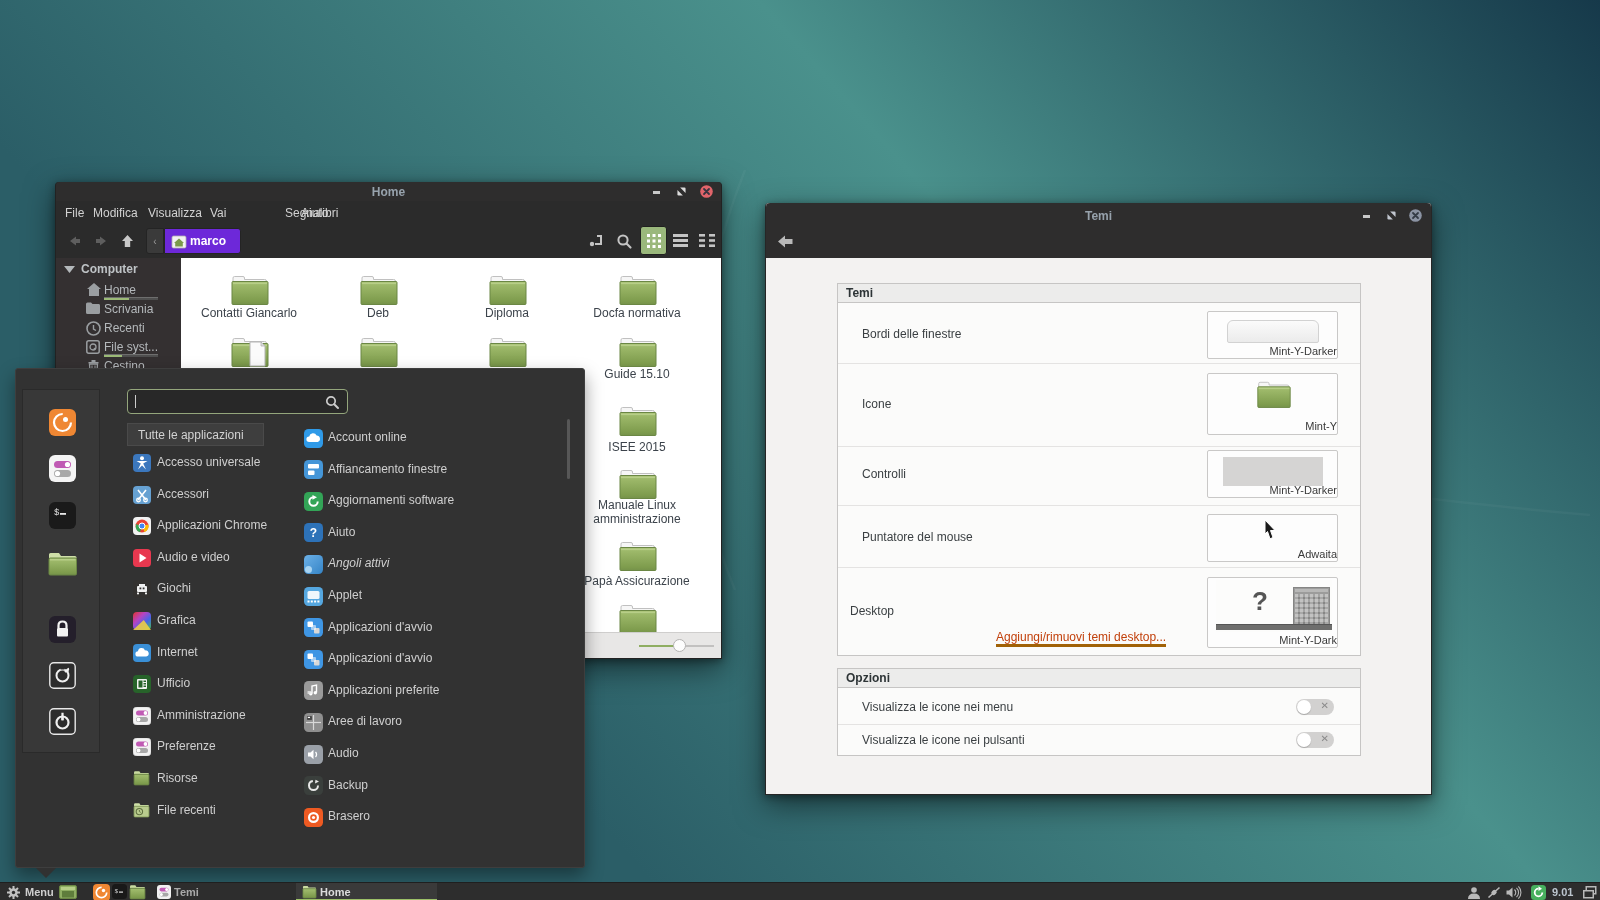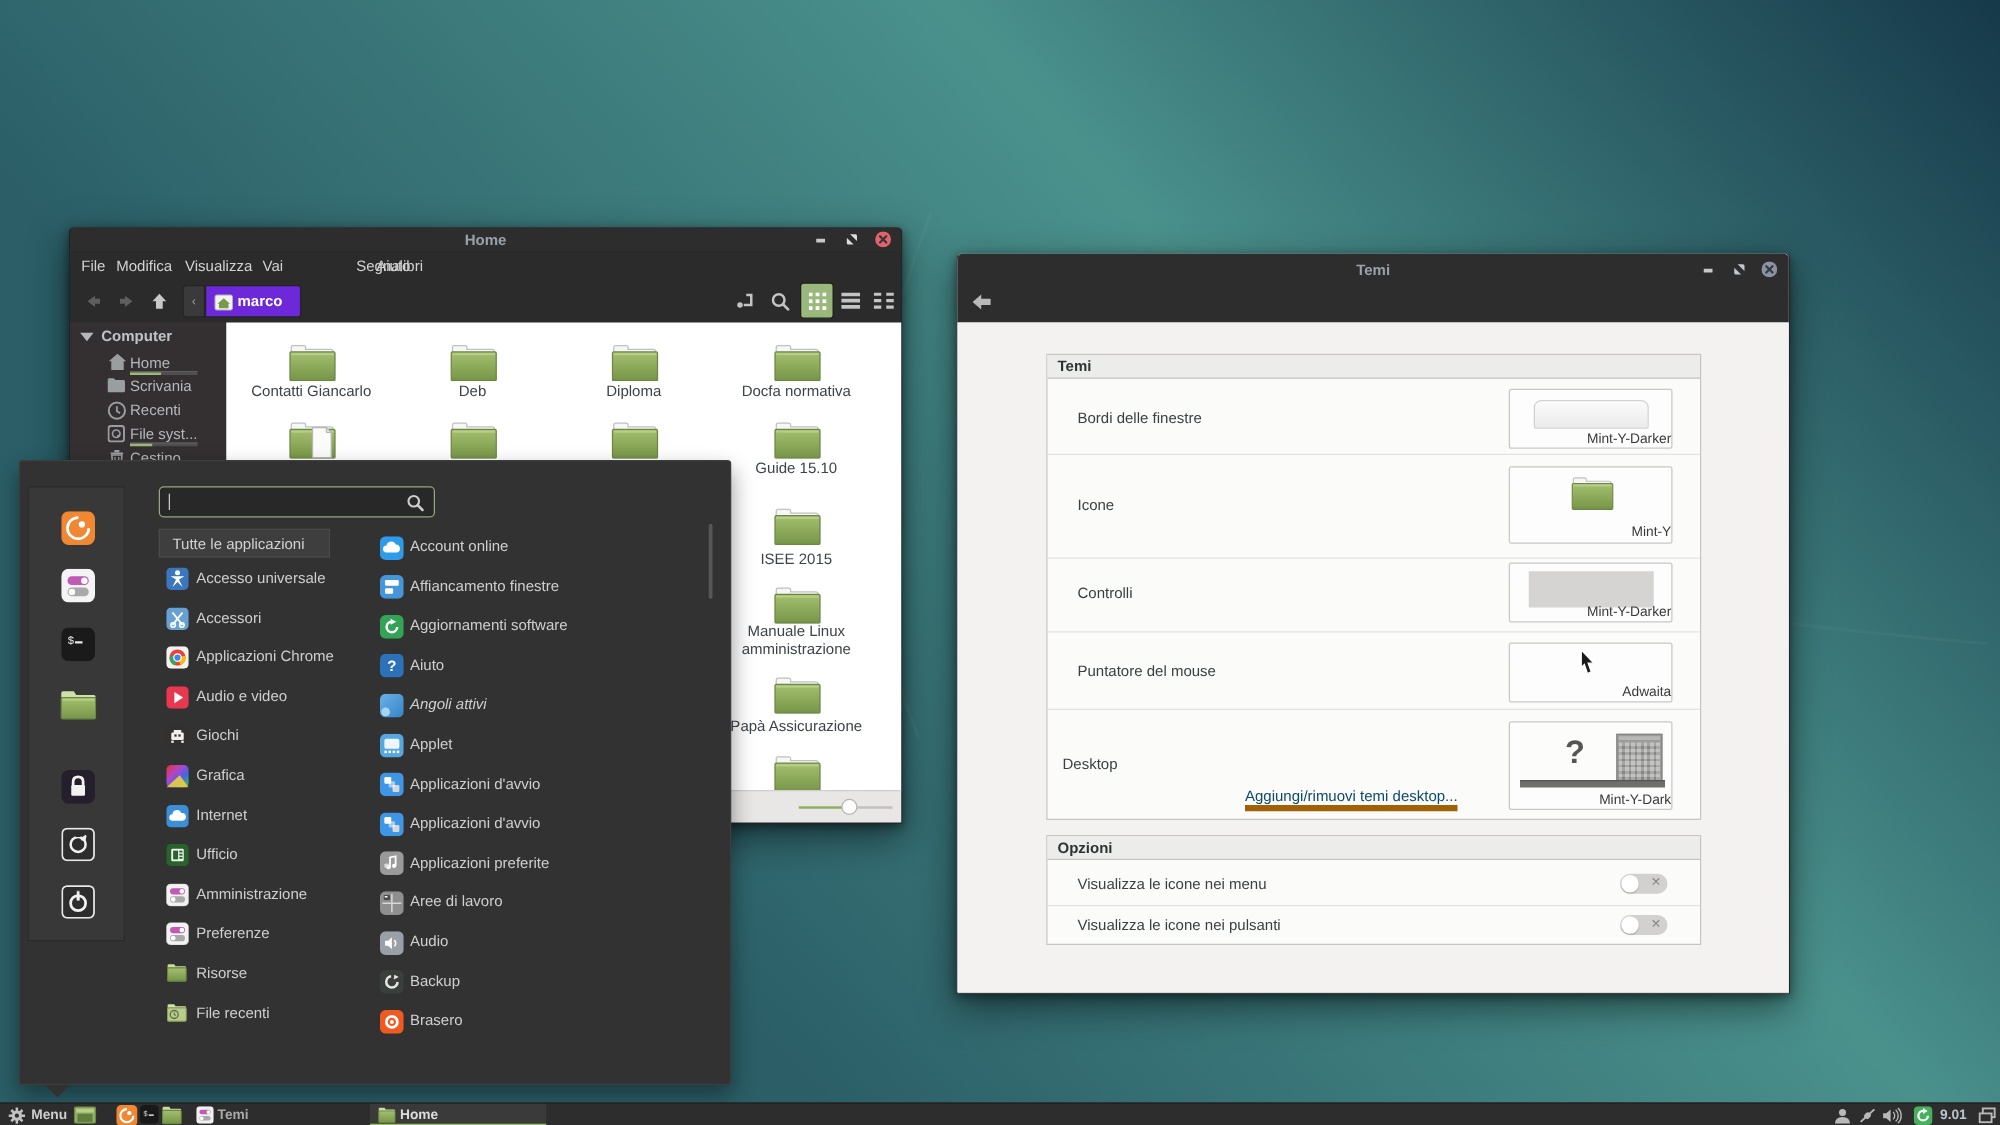--- a/index.html
+++ b/index.html
@@ -314,21 +314,21 @@
         <div class="abs" style="left:8px;top:2px;width:116px;height:52px;background:#fcfcfb;">
           <div class="abs" style="left:36px;top:6px;font-size:26px;font-weight:bold;color:#555555;">?</div>
           <div class="abs" style="left:77px;top:7px;width:37px;height:40px;background:#9c9c9b;border:1px solid #858584;">
             <div class="abs" style="left:1px;top:1px;width:33px;height:3px;background:#b8b8b7;"></div>
             <div class="abs" style="left:1px;top:6px;width:33px;height:31px;background:repeating-linear-gradient(90deg,rgba(255,255,255,0.22) 0 3px,rgba(60,60,60,0.12) 3px 5px),repeating-linear-gradient(rgba(255,255,255,0.22) 0 3px,rgba(60,60,60,0.12) 3px 5px);"></div>
           </div>
           <div class="abs" style="left:0;top:44px;width:116px;height:6px;background:#6e6e6d;border-top:1px solid #555;"></div>
         </div>
         <div class="tcap" style="top:56px;">Mint-Y-Dark</div>
       </div>
-      <div class="abs" style="left:158px;top:346px;font-size:12px;color:#0c4a6e;border-bottom:5px solid #a16207;">Aggiungi/rimuovi temi desktop...</div>
+      <div class="abs" style="left:158px;top:346px;font-size:12px;color:#c2410c;border-bottom:3px solid #a16207;">Aggiungi/rimuovi temi desktop...</div>
     </div>
 
     <div class="frame" style="left:71px;top:410px;width:524px;height:88px;">
       <div class="fhead">Opzioni</div>
       <div class="rowlabel" style="left:24px;top:31px;">Visualizza le icone nei menu</div>
       <div class="rowlabel" style="left:24px;top:64px;">Visualizza le icone nei pulsanti</div>
       <div class="sep" style="top:55px;"></div>
       <div class="toggle" style="left:458px;top:30px;">
           <div class="knob"></div>
           <div class="x">✕</div>

